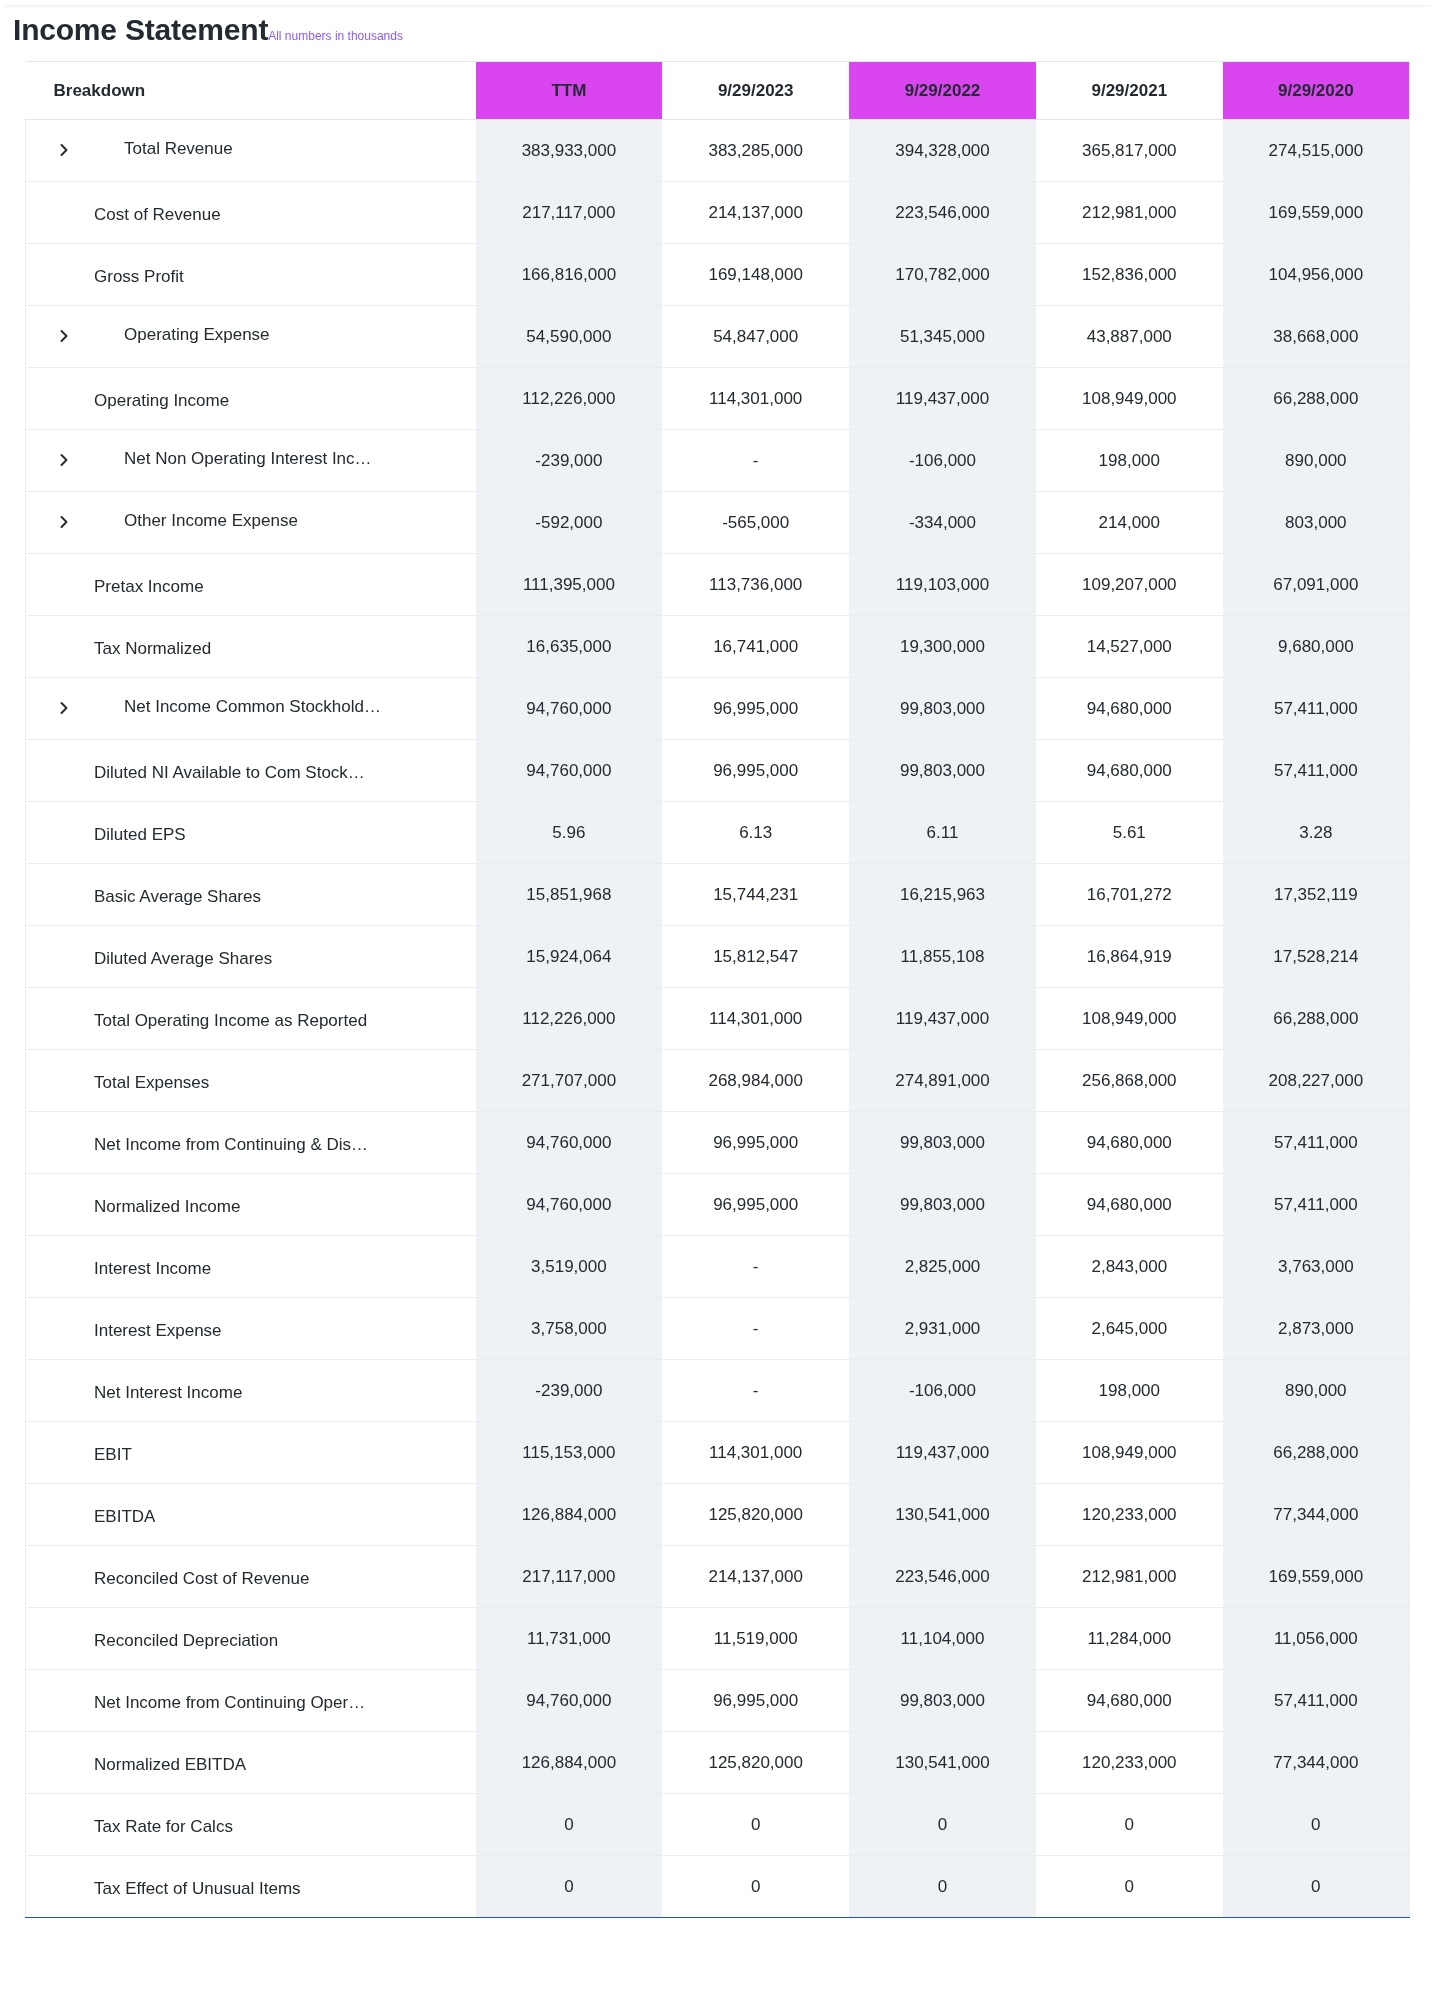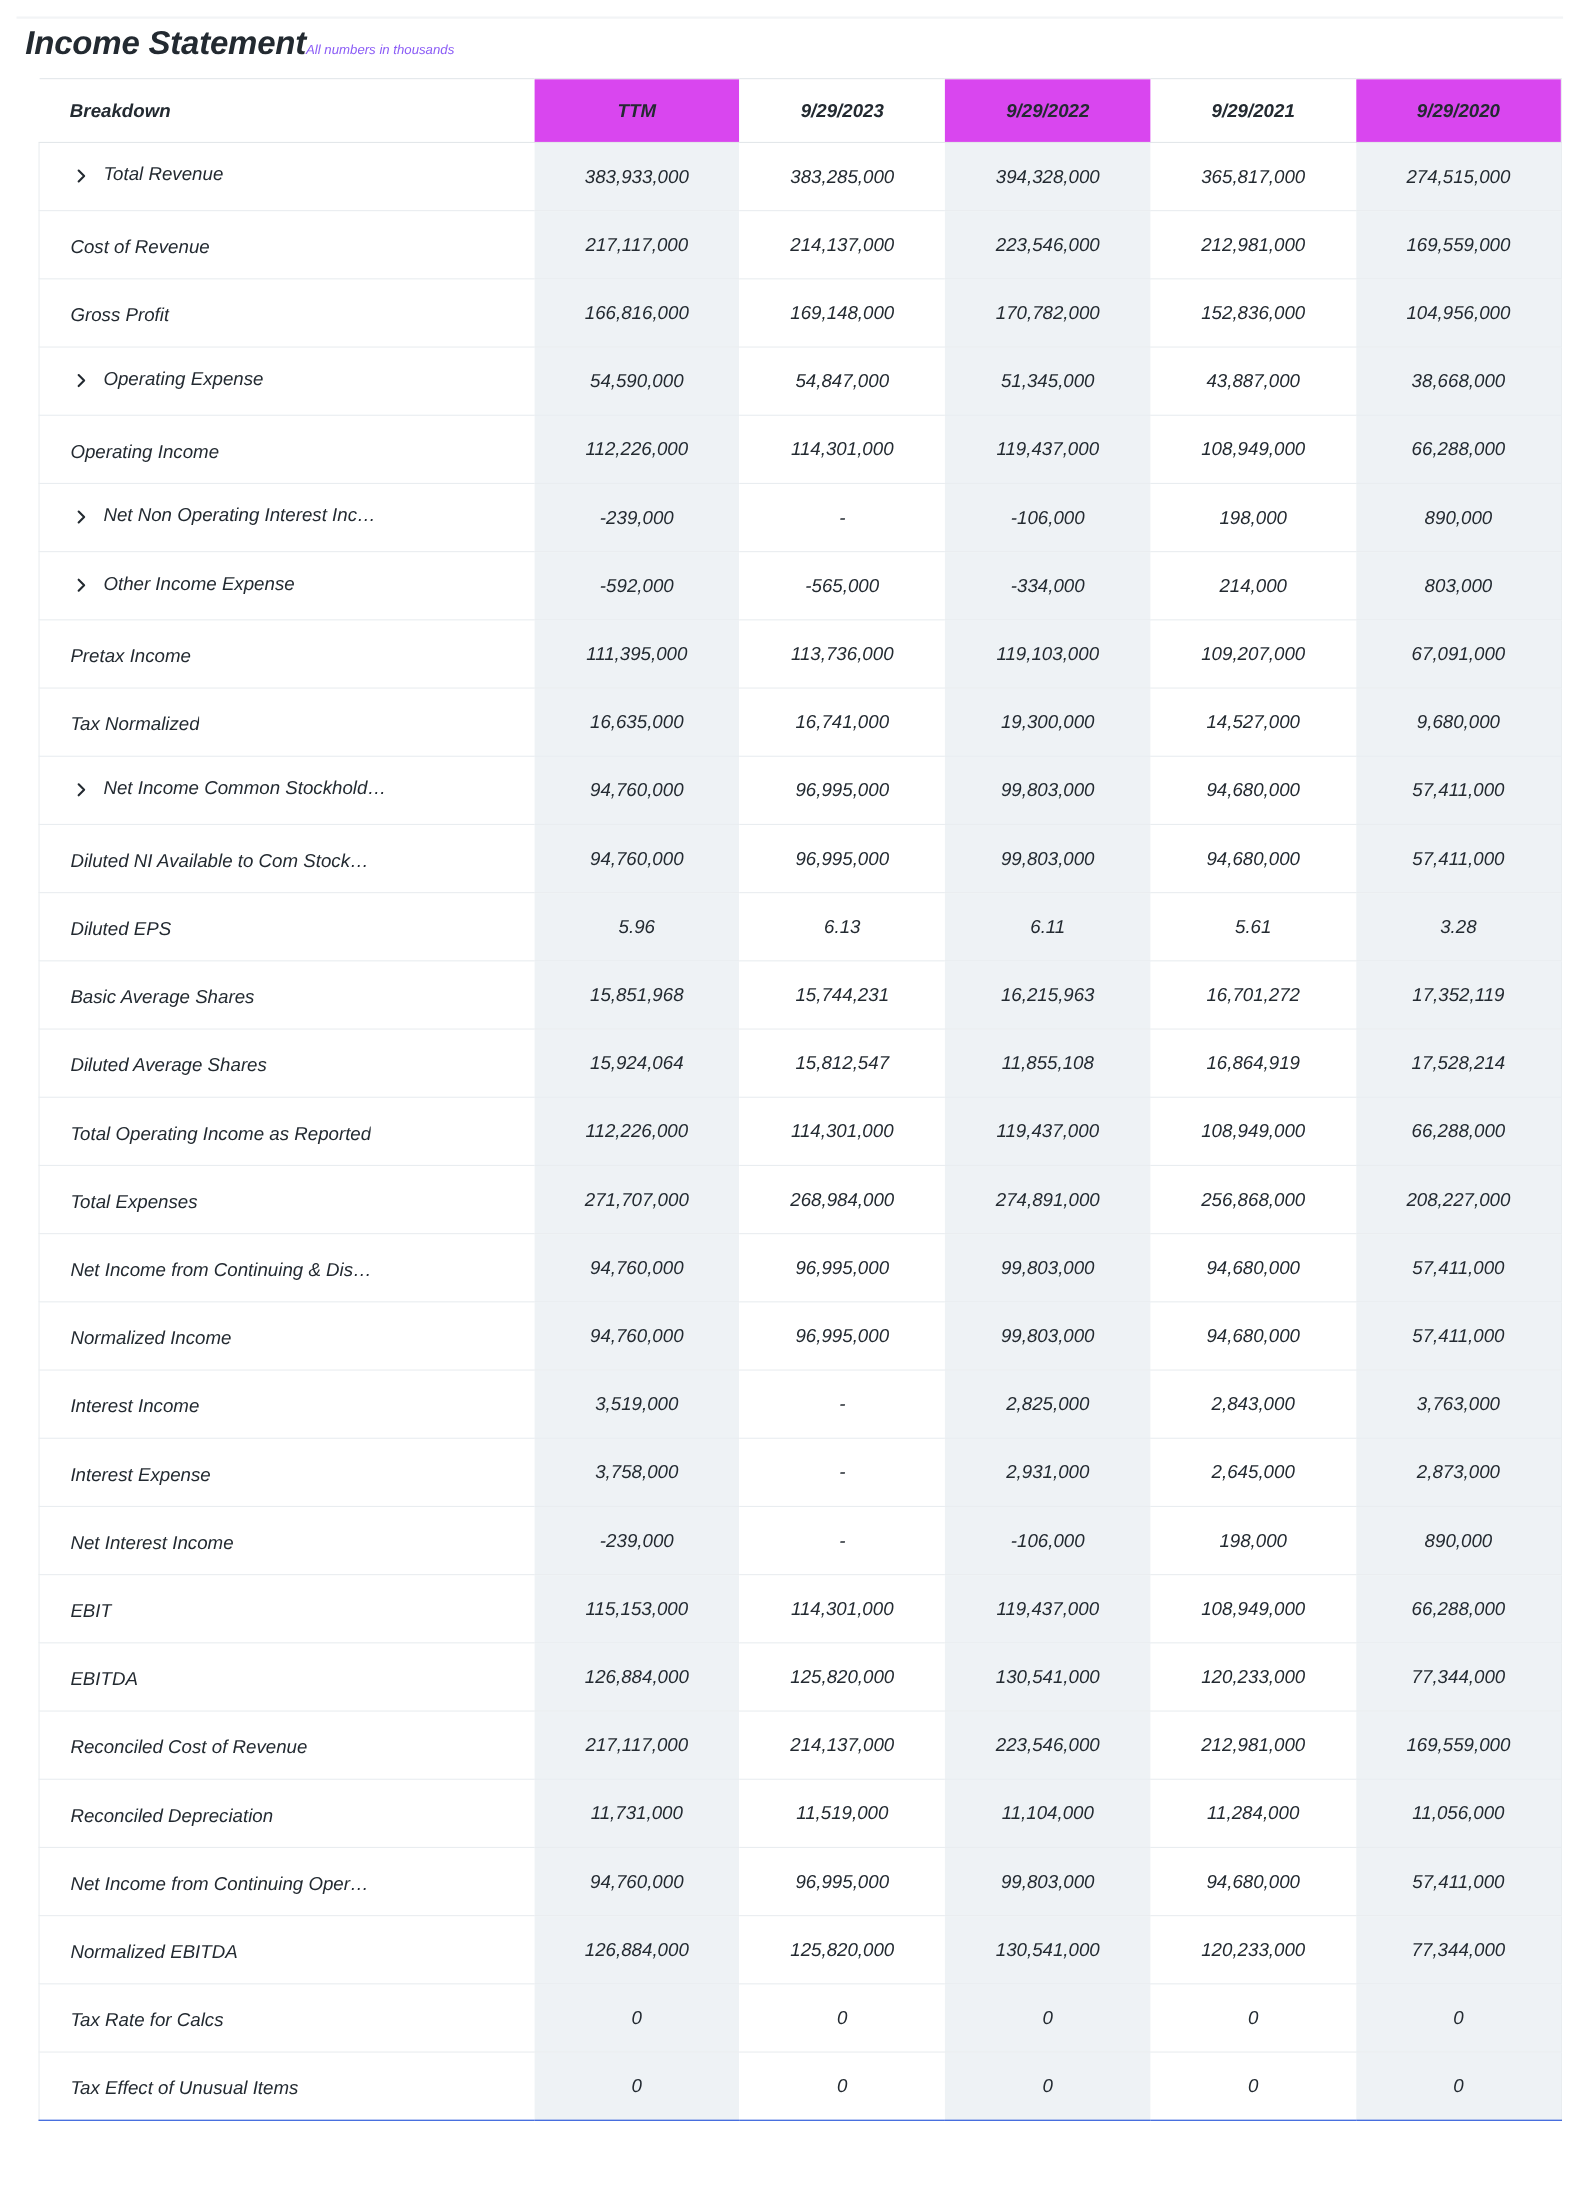--- a/index.html
+++ b/index.html
@@ -11,23 +11,22 @@
     font-family: "Liberation Sans", sans-serif;
   }
   body {
     width: 1436px;
     min-height: 1999px;
     -webkit-font-smoothing: antialiased;
   }
 
   .page {
     width: 1436px;
-    padding: 15px;
+    padding: 5px;
     position: relative;
-    font-style: italic;
   }
 
   
   .stmt-header {
     display: flex;
     align-items: baseline;
     padding: 6px 0 0 8px;
     height: 54px;
   }
   .stmt-title {
@@ -118,20 +117,21 @@
   table.fin thead th.last-col {
     border-right: 1px solid #e9edf0;
   }
 
   
   .row-label {
     display: inline-flex;
     align-items: center;
     max-width: 100%;
     overflow: hidden;
+    gap: 40px;
   }
   .chevron {
     flex: 0 0 auto;
     width: 16px;
     height: 16px;
     margin-right: 12px;
     margin-left: 2px;
     display: inline-block;
     position: relative;
     top: 1px;

